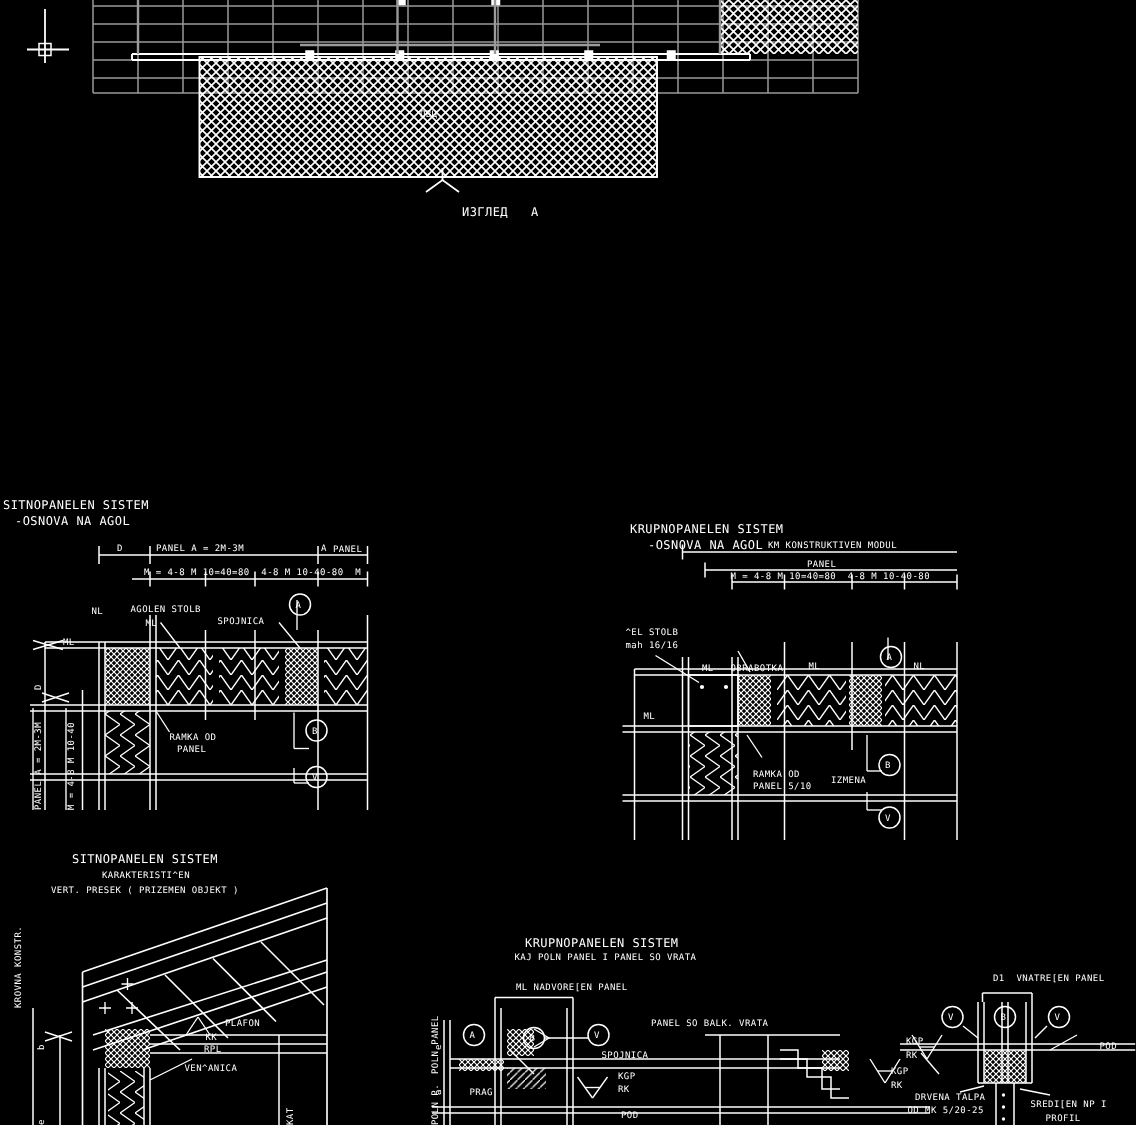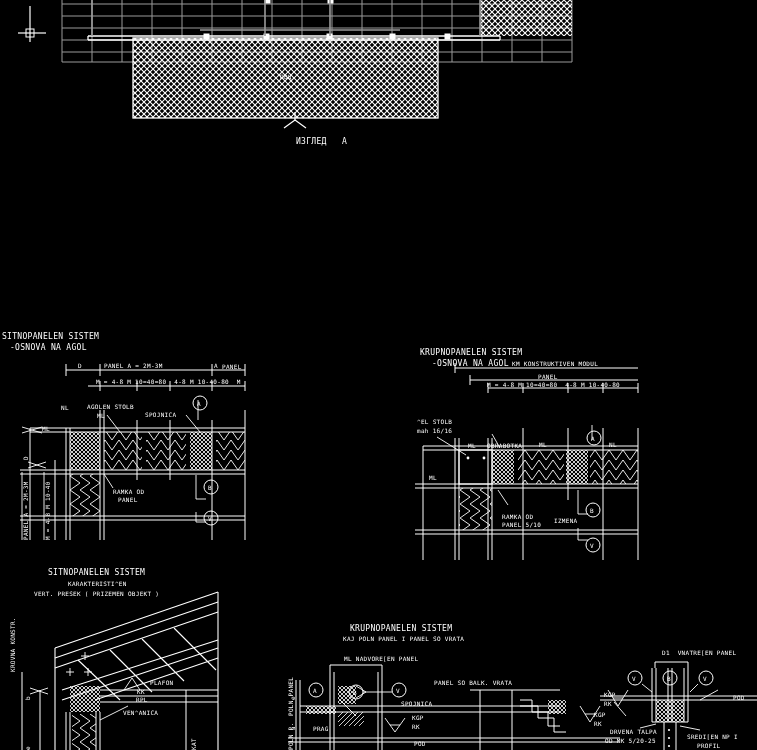--- a/index.html
+++ b/index.html
@@ -352,21 +352,21 @@
       <line x1="700" y1="730" x2="680" y2="726"></line>
     </g>
     <g fill="#fff">
           <circle cx="669" cy="730" r="1.1"></circle>
           <circle cx="669" cy="738" r="1.1"></circle>
           <circle cx="669" cy="746" r="1.1"></circle>
         </g>
   </g>
 </svg>
 
-<div class="lbl t8" style="left:256px;top:137px;padding-left:40px;">ИЗГЛЕД   A</div>
+<div class="lbl t8" style="left:268px;top:137px;padding-left:40px;">ИЗГЛЕД   A</div>
 <div class="lbl t6" style="left:280px;top:73px;">ПВЦ</div>
 
 <div class="lbl t8" style="left:2px;top:332px;">SITNOPANELEN SISTEM</div>
 <div class="lbl t8" style="left:10px;top:343px;">-OSNOVA NA AGOL</div>
 <div class="lbl t6" style="left:78px;top:362px;">D</div>
 <div class="lbl t6" style="left:104px;top:362px;">PANEL A = 2M-3M</div>
 <div class="lbl t6" style="left:214px;top:362px;">A</div>
 <div class="lbl t6" style="left:222px;top:363px;">PANEL</div>
 <div class="lbl t6" style="left:96px;top:378px;">M = 4-8 M 10=40=80  4-8 M 10-40-80  M</div>
 

